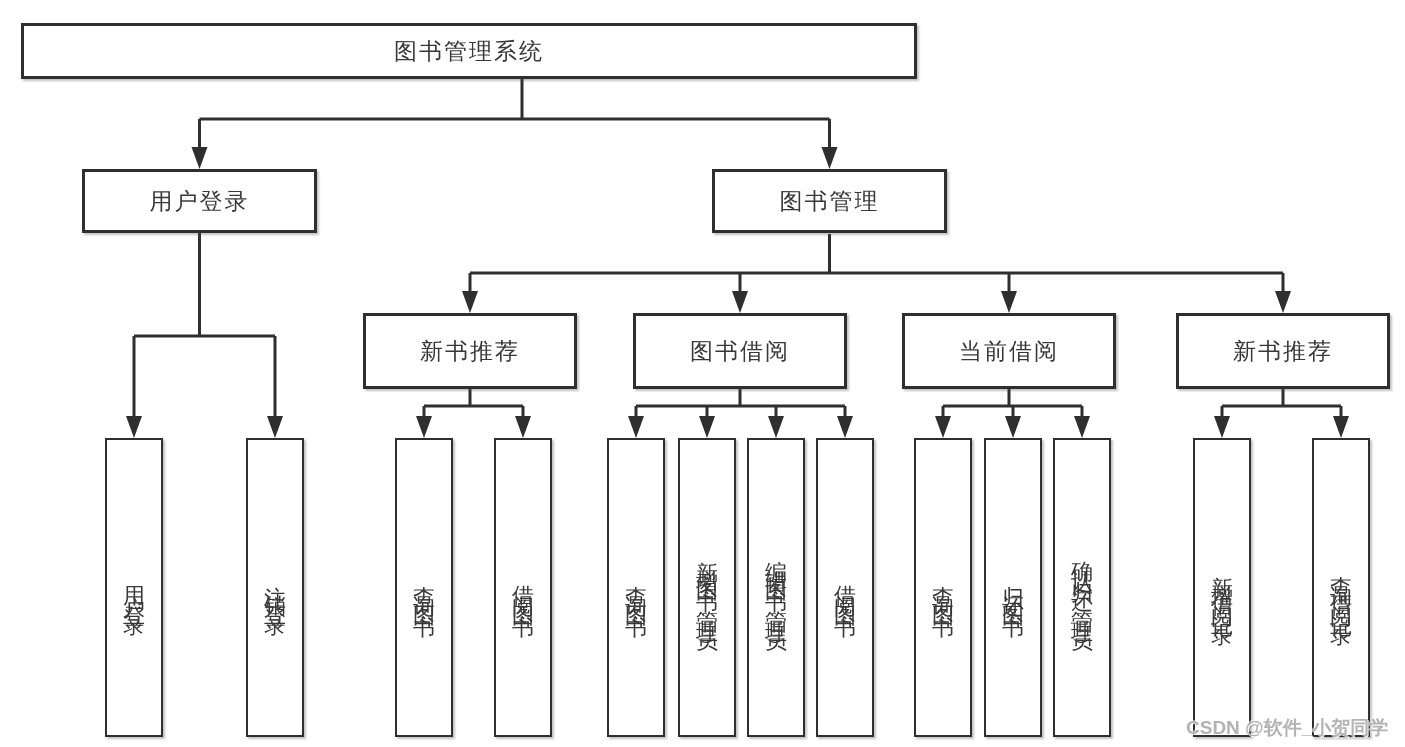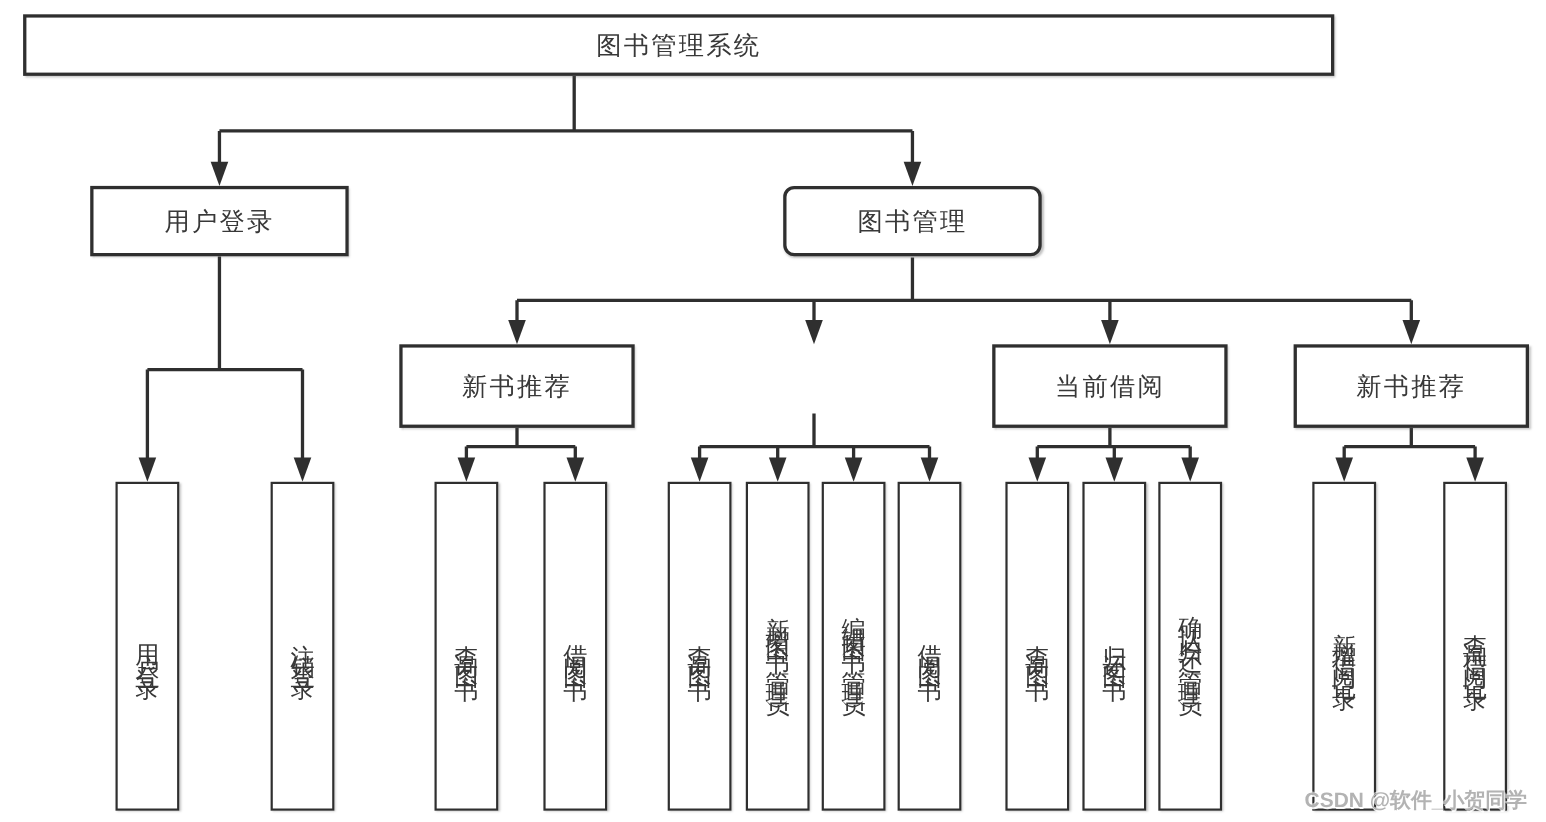--- a/index.html
+++ b/index.html
@@ -114,33 +114,36 @@
       <polygon points="768,416 784,416 776,438"></polygon>
       <polygon points="837,416 853,416 845,438"></polygon>
       <polygon points="935,416 951,416 943,438"></polygon>
       <polygon points="1005,416 1021,416 1013,438"></polygon>
       <polygon points="1074,416 1090,416 1082,438"></polygon>
       <polygon points="1214,416 1230,416 1222,438"></polygon>
       <polygon points="1333,416 1349,416 1341,438"></polygon>
     </g>
   </svg>
 
-  <div class="box" style="left:21px; top:13px; width:1192px; height:56px;">
+  <div class="box" style="left:21px; top:23px; width:896px; height:56px;">
     <span class="lbl">图书管理系统</span>
   </div>
 
   <div class="box lvl2" style="left:82px;">
     <span class="lbl">用户登录</span>
   </div>
-  <div class="box lvl2" style="left:712px;border-radius:10px;">
+  <div class="box lvl2" style="left:712px;">
     <span class="lbl">图书管理</span>
   </div>
 
   <div class="box lvl3" style="left:363px;">
     <span class="lbl">新书推荐</span>
+  </div>
+  <div class="box lvl3" style="left:633px;">
+    <span class="lbl">图书借阅</span>
   </div>
   <div class="box lvl3" style="left:902px;">
     <span class="lbl">当前借阅</span>
   </div>
   <div class="box lvl3" style="left:1176px;">
     <span class="lbl">新书推荐</span>
   </div>
 
   <div class="box leaf" style="left:105px;">
     <span class="vlbl">用户登录</span>

